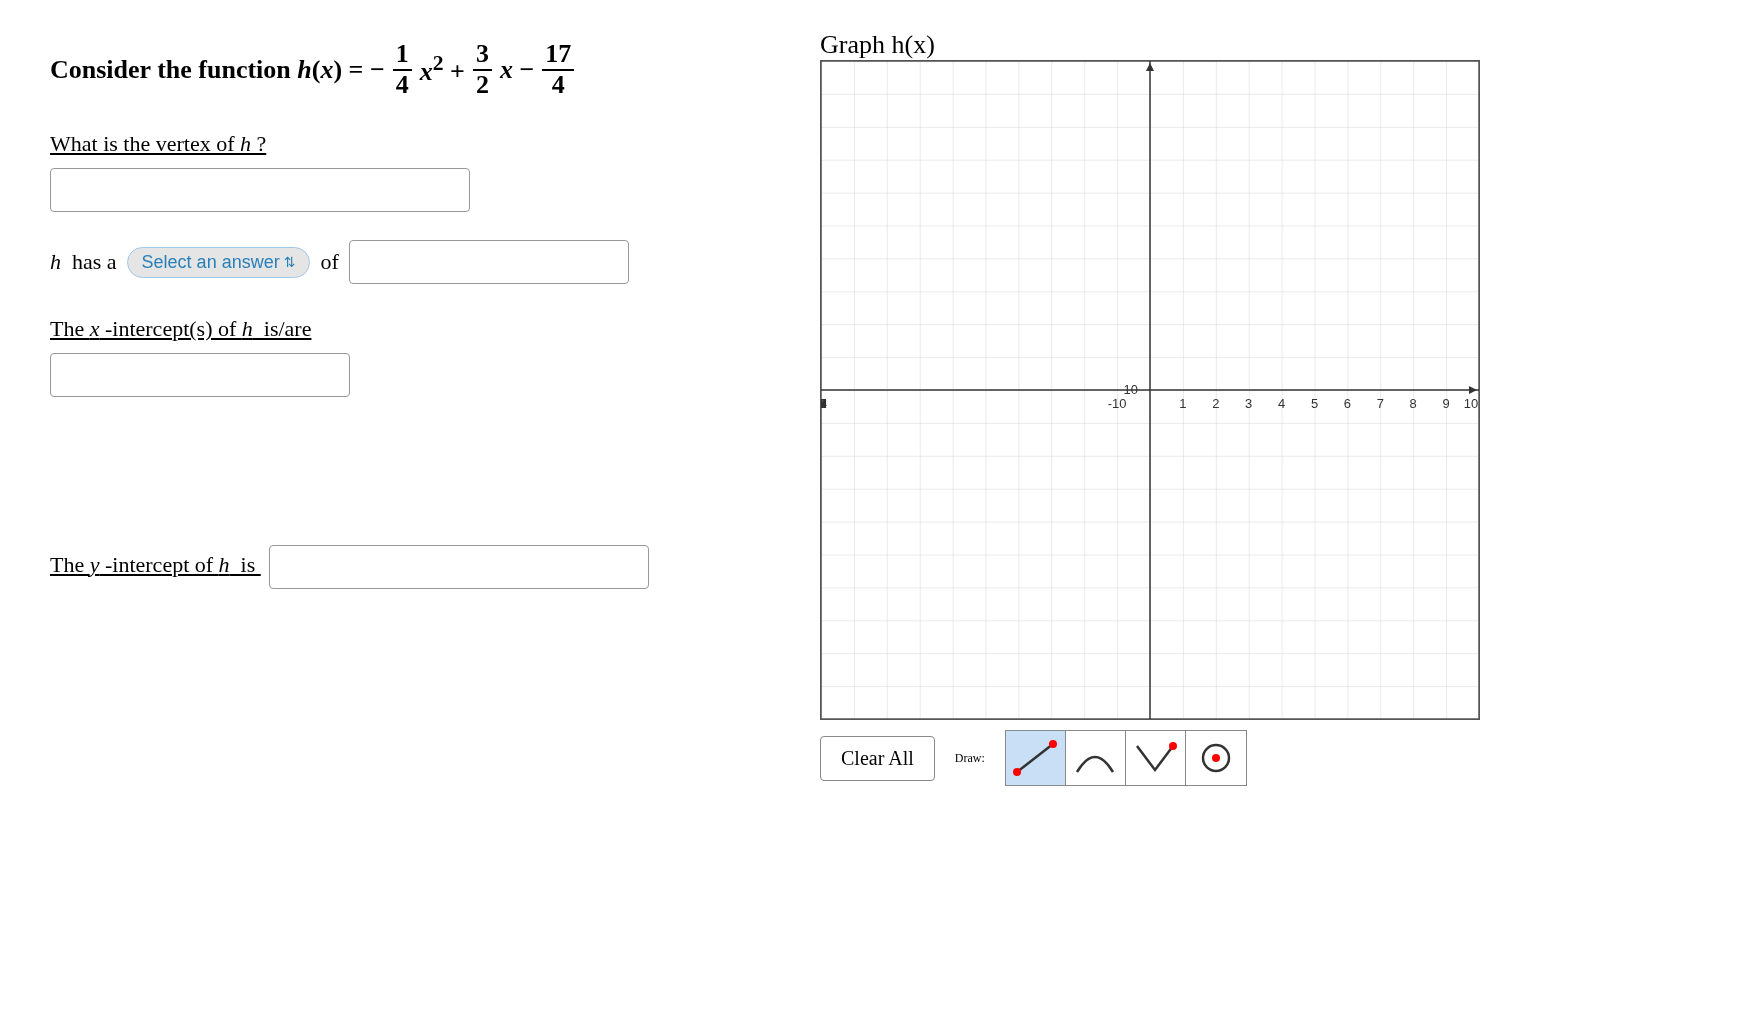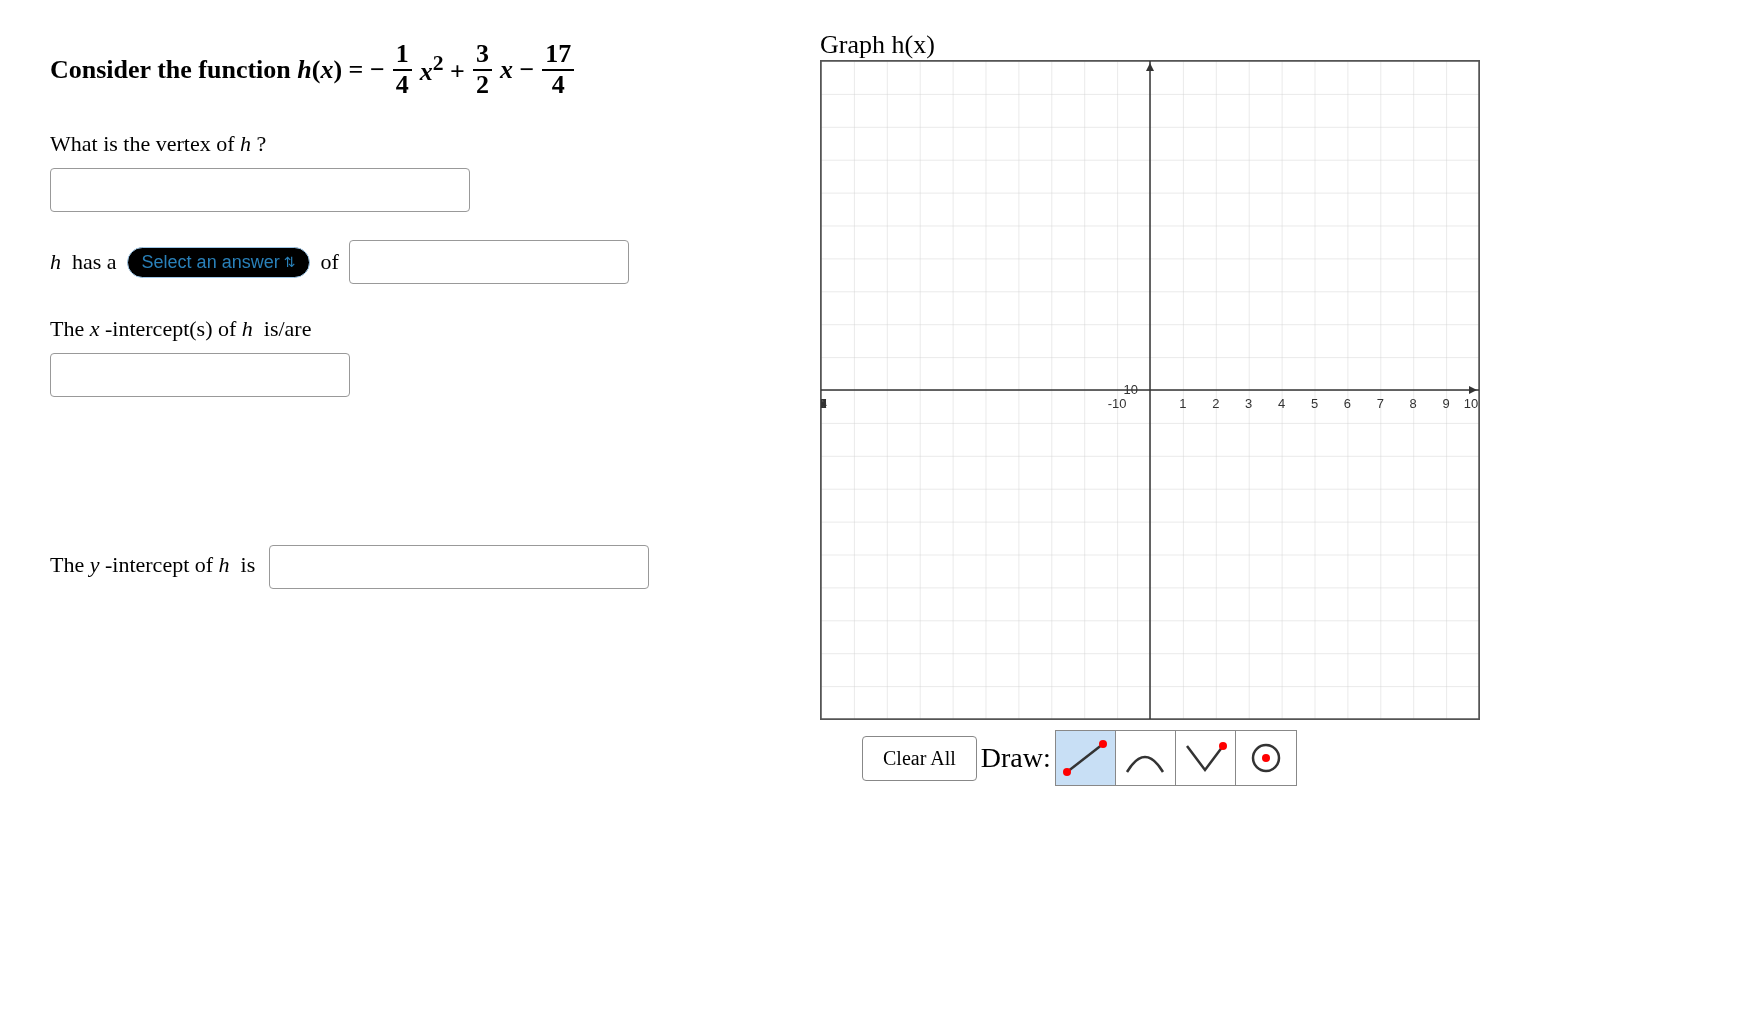--- a/index.html
+++ b/index.html
@@ -45,41 +45,42 @@
 
     .question-block {
       display: flex;
       flex-direction: column;
       gap: 8px;
     }
 
     .question-label {
       font-size: 22px;
       line-height: 1.5;
+      text-decoration: underline;
     }
 
     .answer-input {
       border: 1.5px solid #999;
       border-radius: 4px;
       height: 44px;
       width: 420px;
       font-size: 18px;
       padding: 4px 10px;
       outline: none;
     }
 
     .has-select-row {
       display: flex;
       align-items: center;
       gap: 10px;
       font-size: 22px;
     }
 
     .select-answer-btn {
-      background: #000000;
+      background: #e5e5e5;
       border: 1px solid #a0c8e8;
       border-radius: 20px;
       padding: 4px 14px;
       font-size: 18px;
       color: #2980b9;
       cursor: pointer;
       display: flex;
       align-items: center;
       gap: 4px;
       white-space: nowrap;
@@ -113,37 +114,36 @@
 
     .graph-canvas {
       width: 100%;
       height: 100%;
     }
 
     .toolbar {
       display: flex;
       align-items: center;
       margin-top: 10px;
-      gap: 4px;
+      gap: 20px;
       width: 660px;
-      margin-left: 42px;
     }
 
     .clear-all-btn {
       border: 1.5px solid #888;
       background: #fff;
       padding: 10px 20px;
       font-size: 20px;
       cursor: pointer;
       border-radius: 4px;
       font-family: 'Times New Roman', Times, serif;
     }
 
     .draw-label {
-      font-size: 28px;
+      font-size: 12px;
       font-family: 'Times New Roman', Times, serif;
     }
 
     .draw-tools {
       display: flex;
       gap: 0;
       border: 1.5px solid #888;
     }
 
     .draw-tool {

